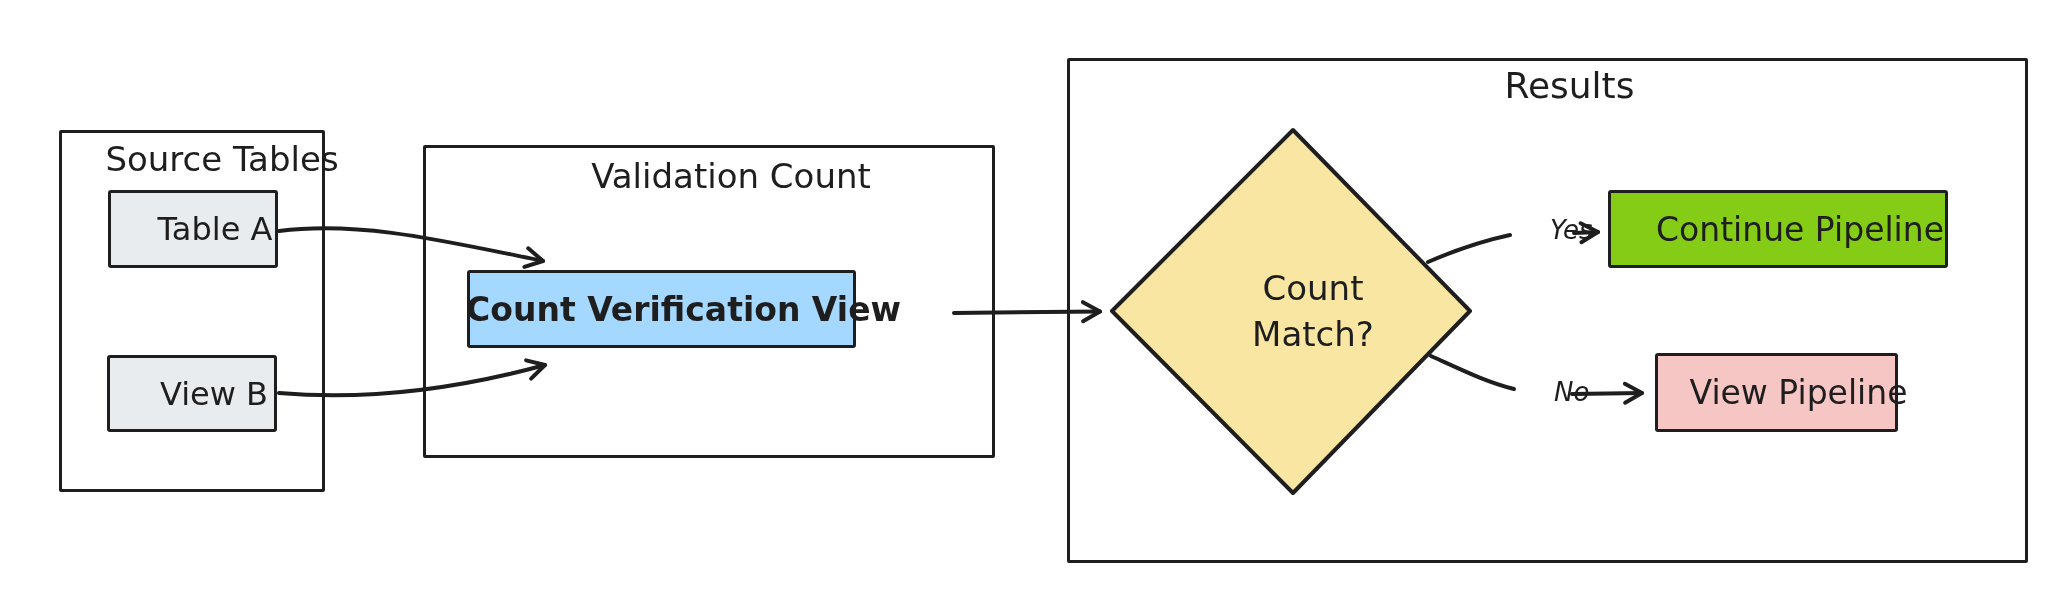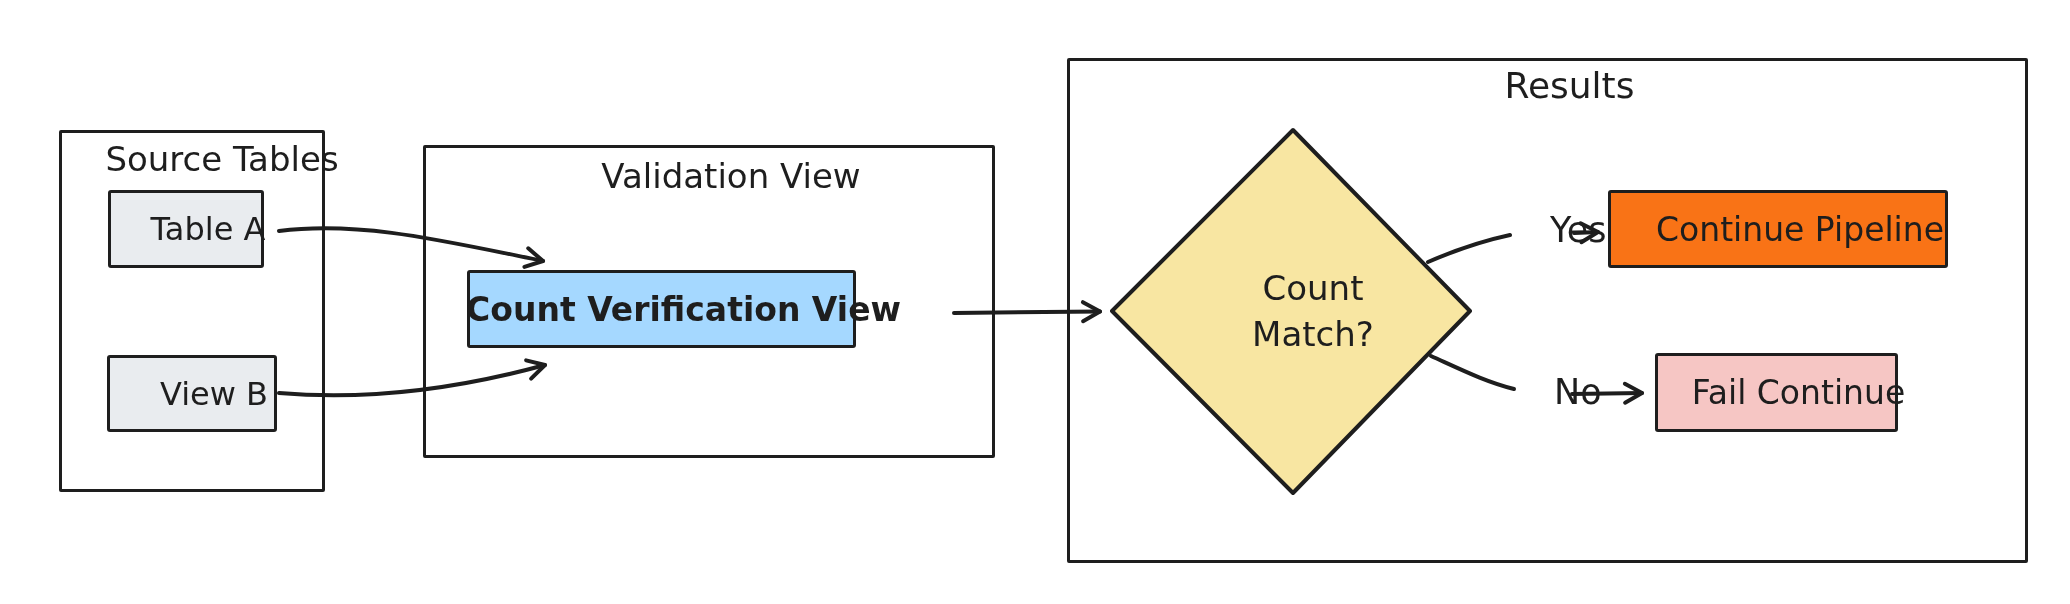--- a/index.html
+++ b/index.html
@@ -27,21 +27,22 @@
   .node {
     border: 3.5px solid #1e1e1e;
     border-radius: 3px;
     display: flex;
     align-items: center;
     justify-content: center;
     font-size: 33px;
     white-space: nowrap;
   }
   .edge-label {
-    font-size: 35px;
+    font-size: 26px;
+    font-style: italic;
     text-align: center;
     line-height: 36px;
     white-space: nowrap;
   }
   .diamond-label {
     display: flex;
     align-items: flex-end;
     justify-content: center;
     text-align: center;
     font-size: 34px;
@@ -51,21 +52,21 @@
 </style>
 </head>
 <body>
 
 <div class="canvas">
 
   <div class="abs container-box" style="left:59px; top:130px; width:266px; height:362px;"></div>
   <div class="abs group-title" style="left:59px; top:139px; width:282px;">Source Tables</div>
 
   <div class="abs container-box" style="left:423px; top:145px; width:572px; height:313px;"></div>
-  <div class="abs group-title" style="left:423px; top:156px; width:572px;">Validation View</div>
+  <div class="abs group-title" style="left:423px; top:156px; width:572px;">Validation Count</div>
 
   <div class="abs container-box" style="left:1067px; top:58px; width:961px; height:505px;"></div>
   <div class="abs group-title" style="left:1067px; top:66px; width:961px; font-size:36px;">Results</div>
 
   <svg class="overlay" width="2070" height="604" viewBox="0 0 2070 604">
     <defs>
       <marker id="ah" viewBox="-22 -13 26 26" refX="0" refY="0" markerWidth="26" markerHeight="26" orient="auto" markerUnits="userSpaceOnUse">
         <path d="M -17 -9.5 L 0 0 L -17 9.5" fill="none" stroke="#1e1e1e" stroke-width="4" stroke-linecap="round" stroke-linejoin="round"></path>
       </marker>
     </defs>
@@ -80,41 +81,41 @@
 
     <path d="M 1428 262 C 1458 249, 1482 241, 1510 235" fill="none" stroke="#1e1e1e" stroke-width="4" stroke-linecap="round"></path>
 
     <path d="M 1574 233 L 1598 232" fill="none" stroke="#1e1e1e" stroke-width="4" stroke-linecap="round" marker-end="url(#ah)"></path>
 
     <path d="M 1431 356 C 1462 370, 1486 382, 1514 389" fill="none" stroke="#1e1e1e" stroke-width="4" stroke-linecap="round"></path>
 
     <path d="M 1572 394 L 1642 393" fill="none" stroke="#1e1e1e" stroke-width="4" stroke-linecap="round" marker-end="url(#ah)"></path>
   </svg>
 
-  <div class="abs node" style="left: 108px; top: 190px; width: 156px; height: 78px; font-size: 32px; background-color: rgb(233, 236, 239);">
+  <div class="abs node" style="left: 108px; top: 190px; width: 170px; height: 78px; font-size: 32px; background-color: rgb(233, 236, 239);">
     <span>Table A</span>
   </div>
 
   <div class="abs node" style="left: 107px; top: 355px; width: 170px; height: 77px; font-size: 32px; background-color: rgb(233, 236, 239);">
     <span>View B</span>
   </div>
 
   <div class="abs node" style="left: 467px; top: 270px; width: 389px; height: 78px; background-color: rgb(165, 216, 255); font-weight: bold;">
     <span>Count Verification View</span>
   </div>
 
   <div class="abs diamond-label" style="left:1206px; top:265px; width:170px; height:92px;">
     <span>Count Match?</span>
   </div>
 
-  <div class="abs node" style="left: 1608px; top: 190px; width: 340px; height: 78px; background-color: #f97316;">
+  <div class="abs node" style="left: 1608px; top: 190px; width: 340px; height: 78px; background-color: #84cc16;">
     <span>Continue Pipeline</span>
   </div>
 
   <div class="abs node" style="left: 1655px; top: 353px; width: 243px; height: 79px; background-color: rgb(246, 198, 196);">
-    <span>Fail Continue</span>
+    <span>View Pipeline</span>
   </div>
 
   <div class="abs edge-label" style="left:1506px; top:212px; width:64px;">Yes</div>
 
   <div class="abs edge-label" style="left:1510px; top:374px; width:60px;text-align:center;">No</div>
 
 </div>
 
 </body></html>

